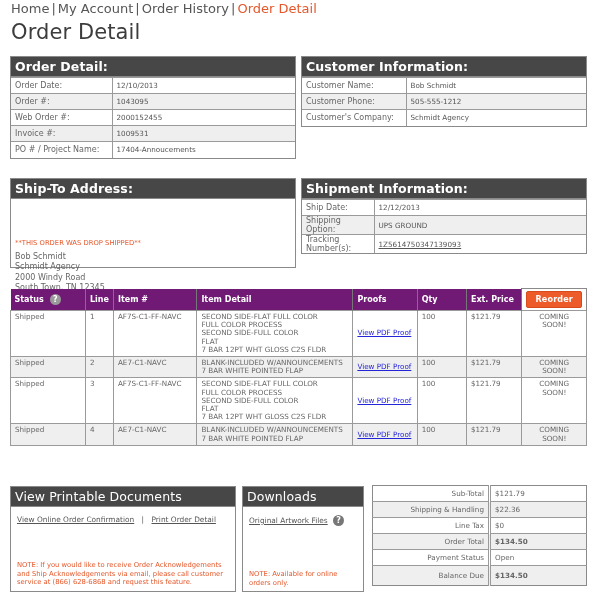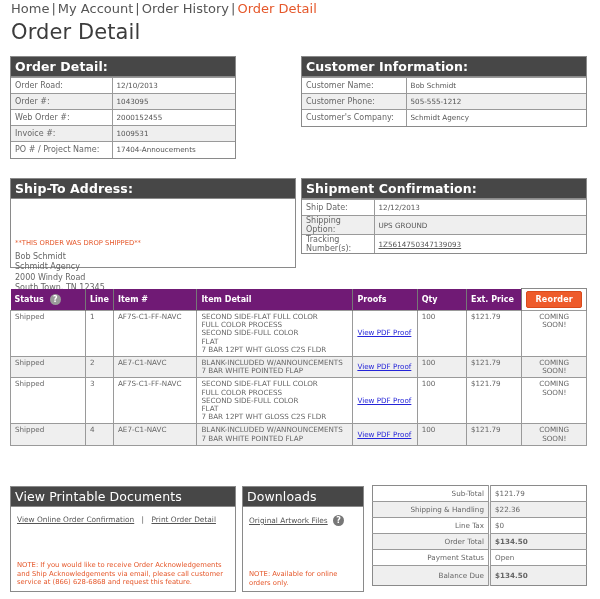--- a/index.html
+++ b/index.html
@@ -53,30 +53,30 @@
 </style>
 </head>
 <body>
 
 <div class="breadcrumb">
   <a class="crumb" href="#">Home</a><span class="sep">|</span><a class="crumb" href="#">My Account</a><span class="sep">|</span><a class="crumb" href="#">Order History</a><span class="sep">|</span><span class="crumb active">Order Detail</span>
 </div>
 
 <h1 class="page-title">Order Detail</h1>
 
-<div class="panel" style="left:10px; top:56px; width:226px;">
+<div class="panel" style="left:10px; top:56px; width:286px;">
   <div class="panel-head">Order Detail:</div>
   <table class="kv">
     <colgroup>
         <col style="width:101px">
         <col>
       </colgroup>
     <tbody>
         <tr>
-          <td class="k">Order Road:</td>
+          <td class="k">Order Date:</td>
           <td class="v">12/10/2013</td>
         </tr>
     <tr class="alt">
           <td class="k">Order #:</td>
           <td class="v">1043095</td>
         </tr>
     <tr>
           <td class="k">Web Order #:</td>
           <td class="v">2000152455</td>
         </tr>
@@ -121,21 +121,21 @@
   <div class="ship-to-body">
     <div class="drop">**THIS ORDER WAS DROP SHIPPED**</div>
     <div>Bob Schmidt</div>
     <div>Schmidt Agency</div>
     <div>2000 Windy Road</div>
     <div>South Town, TN 12345</div>
   </div>
 </div>
 
 <div class="panel" style="left:301px; top:178px; width:286px;">
-  <div class="panel-head">Shipment Confirmation:</div>
+  <div class="panel-head">Shipment Information:</div>
   <table class="kv">
     <colgroup>
         <col style="width:72px">
         <col>
       </colgroup>
     <tbody>
         <tr>
           <td class="k">Ship Date:</td>
           <td class="v">12/12/2013</td>
         </tr>

